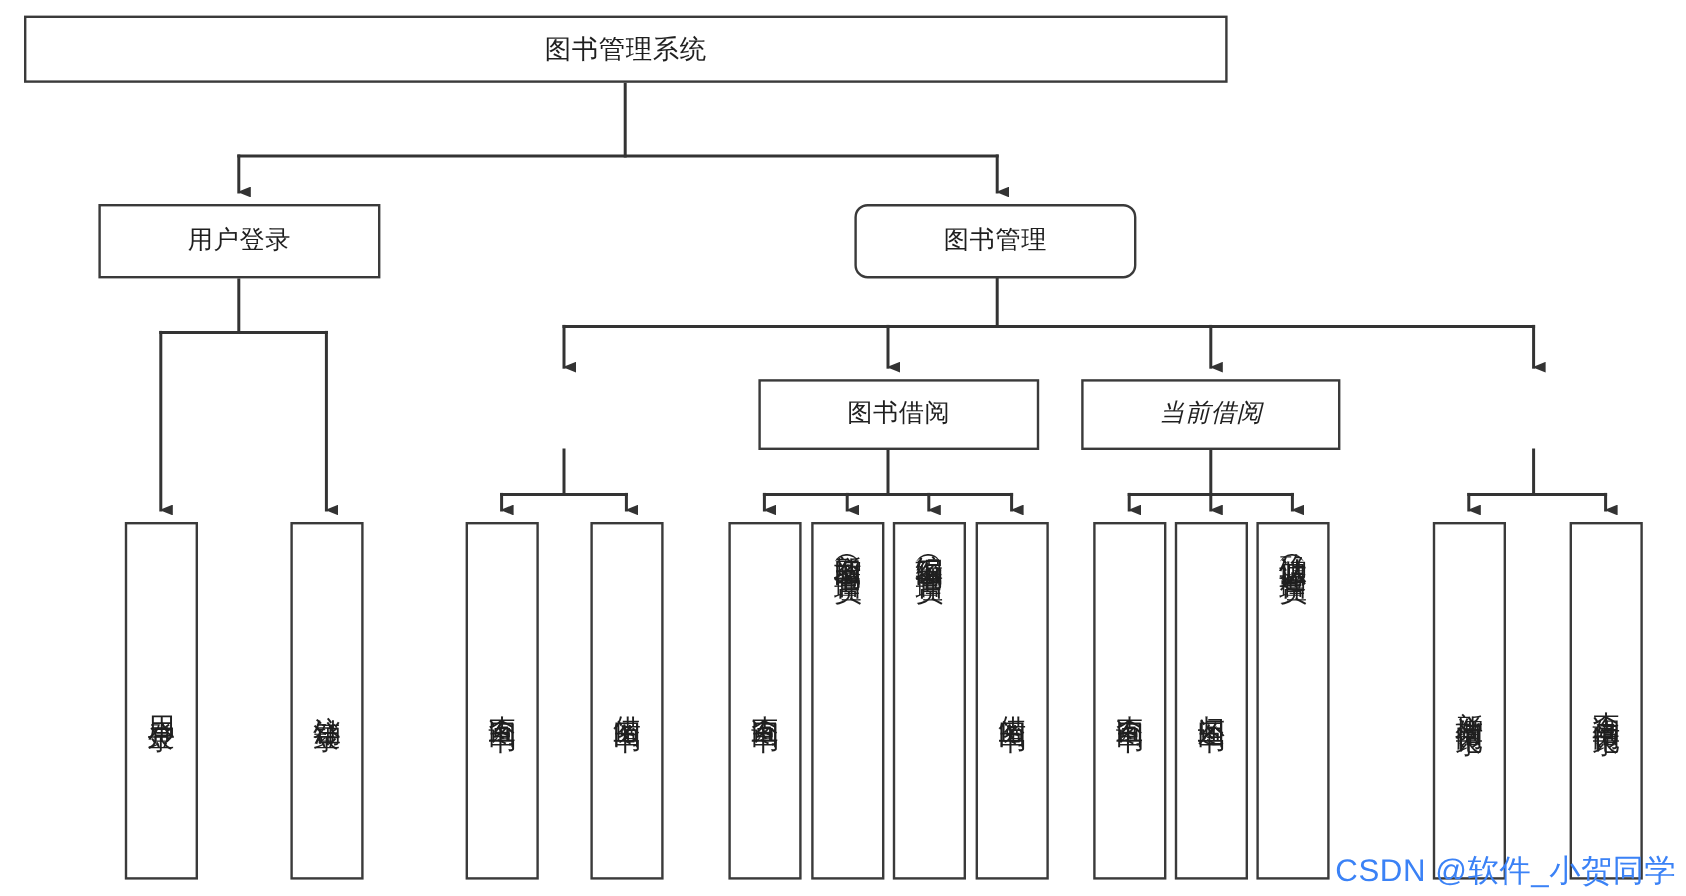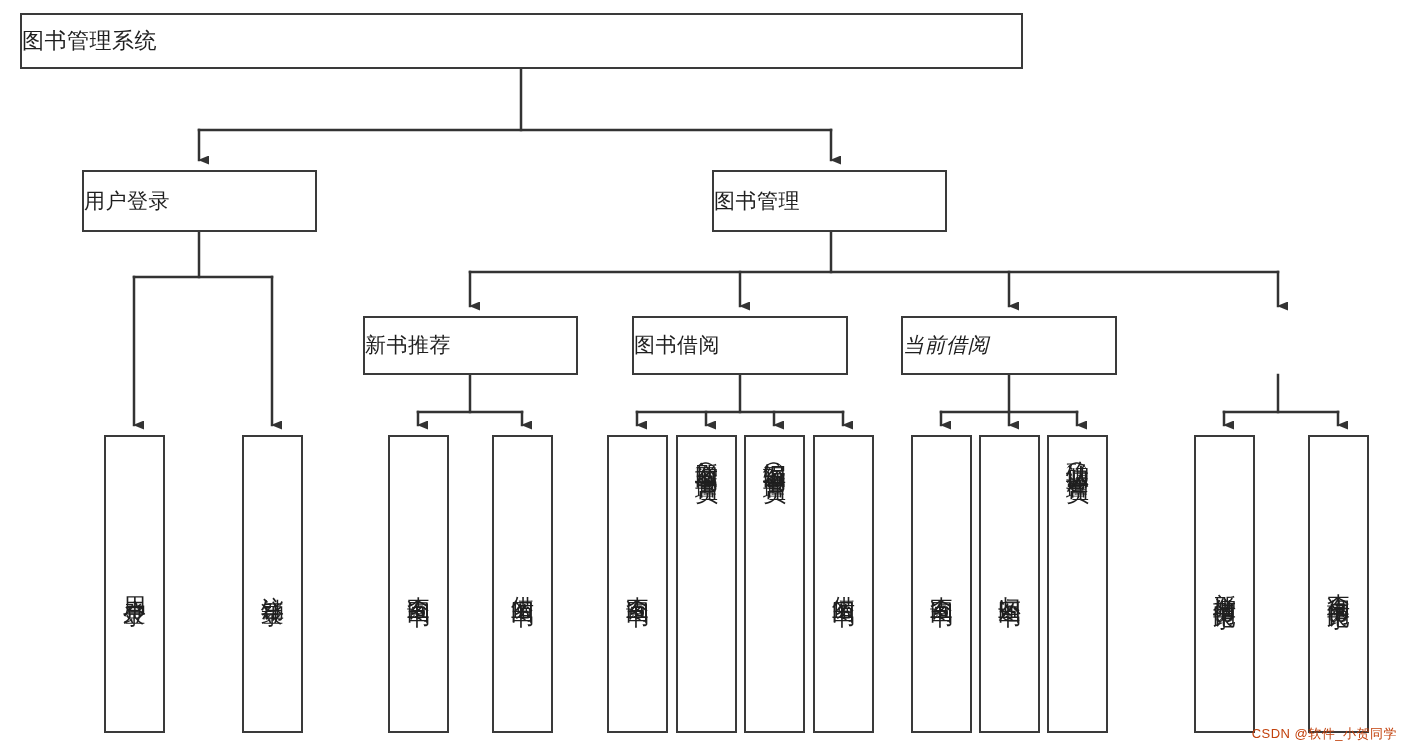--- a/index.html
+++ b/index.html
@@ -26,21 +26,21 @@
     height: 747px;
     pointer-events: none;
   }
   .node-box {
     position: absolute;
     box-sizing: border-box;
     background: #ffffff;
     border: 2.5px solid #3a3a3a;
     display: flex;
     align-items: center;
-    justify-content: flex-start;
+    justify-content: center;
     color: #1a1a1a;
     z-index: 2;
   }
   .node-label {
     display: block;
     text-align: center;
     line-height: 1.18;
     white-space: nowrap;
     color: #1f1f1f;
   }
@@ -68,22 +68,22 @@
     margin: 0 auto;
   }
   .node-v.center-text {
     align-items: center;
     padding-top: 0;
   }
   .watermark {
     position: absolute;
     right: 8px;
     bottom: 4px;
-    font-size: 13px;
-    color: #c2410c;
+    font-size: 26px;
+    color: #3b82f6;
     letter-spacing: 0.5px;
     white-space: nowrap;
     z-index: 5;
     font-family: "Liberation Sans", "DejaVu Sans", sans-serif;
   }
 </style>
 </head>
 <body>
 
 <div id="diagram-root">
@@ -139,29 +139,26 @@
   </svg>
 
   <div class="node-box node-h node-root" style="left:20px; top:13px; width:1003px; height:56px;">
     <span class="node-label">图书管理系统</span>
   </div>
 
   <div class="node-box node-h" style="left:82px; top:170px; width:235px; height:62px;">
     <span class="node-label">用户登录</span>
   </div>
 
-  <div class="node-box node-h" style="left:712px; top:170px; width:235px; height:62px;">
+  <div class="node-box node-h" style="left:712px; top:170px; width:235px; height:62px;border-radius:11px;">
     <span class="node-label">图书管理</span>
   </div>
 
-  <div class="node-box node-h" style="left:363px; top:316px; width:215px; height:59px;">
-    <span class="node-label">新书推荐</span>
-  </div>
-
-  <div class="node-box node-h" style="left:632px; top:316px; width:216px; height:59px;">
+
+  <div class="node-box node-h" style="left:632px; top:316px; width:234px; height:59px;">
     <span class="node-label">图书借阅</span>
   </div>
 
   <div class="node-box node-h" style="left:901px; top:316px; width:216px; height:59px;font-style:italic;">
     <span class="node-label">当前借阅</span>
   </div>
 
 
   <div class="node-box node-v center-text" style="left:104px; top:435px; width:61px; height:298px;">
     <span class="node-label">用户登录</span>

